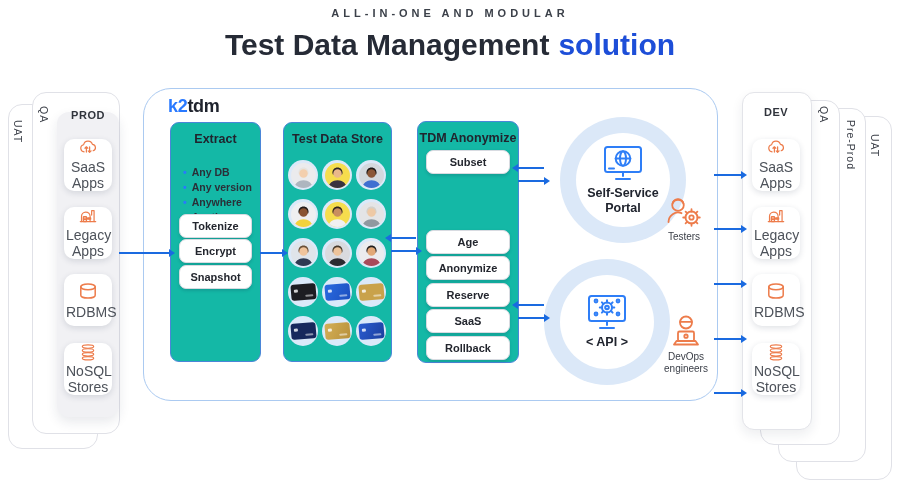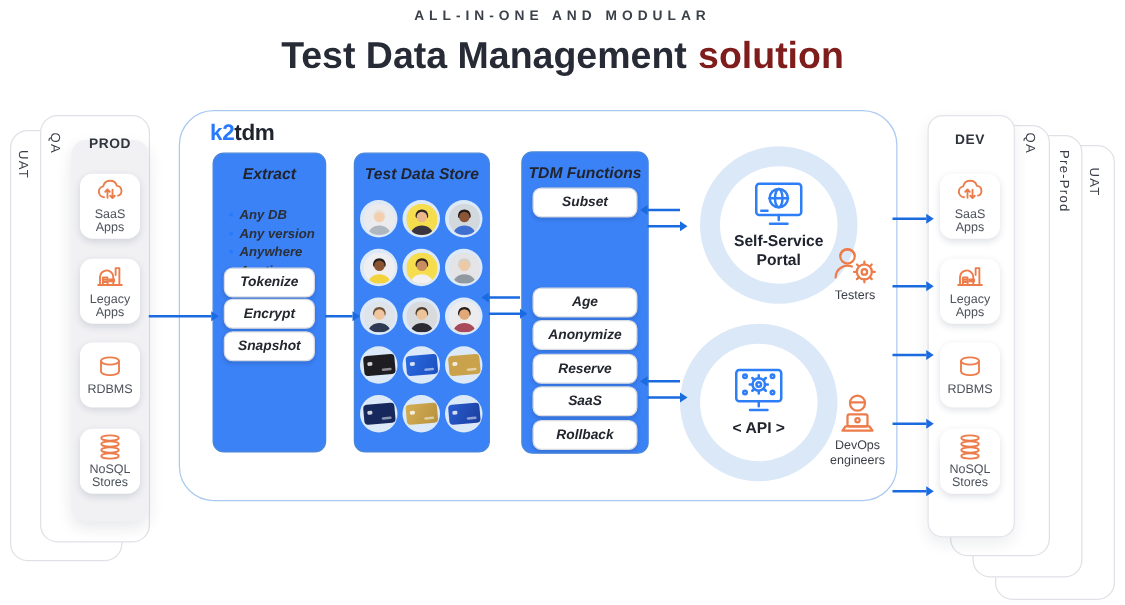--- a/index.html
+++ b/index.html
@@ -3,44 +3,44 @@
 <meta charset="utf-8">
 <style>
   html,body{margin:0;padding:0;background:#fff;}
   .canvas{position:relative;width:900px;height:484px;background:#fff;overflow:hidden;
           font-family:"Liberation Sans",sans-serif;}
   
   .kicker{position:absolute;top:7px;left:0;width:100%;text-align:center;font-size:11px;
           font-weight:700;letter-spacing:4px;color:#3b4049;}
   .title{position:absolute;top:28px;left:0;width:100%;text-align:center;font-size:30px;
          font-weight:800;color:#262b36;}
-  .title .accent{color:#7f1d1d;margin-left:9px;}
+  .title .accent{color:#1d4ed8;margin-left:9px;}
   
   .backcard{position:absolute;background:#fff;border:1.5px solid #e0e1e7;border-radius:14px;}
   .frontcard{position:absolute;border-radius:12px;}
   .card-prod{background:#f1f1f4;box-shadow:0 5px 12px rgba(30,40,70,.10);}
   .card-dev{background:#fff;border:1.5px solid #e3e4e9;box-shadow:0 5px 12px rgba(30,40,70,.08);}
   .envtitle{position:absolute;text-align:center;font-size:11px;font-weight:700;
             letter-spacing:.5px;color:#30343c;z-index:5;}
   .vlabel{position:absolute;writing-mode:vertical-rl;font-size:10.5px;color:#3c4049;
           letter-spacing:1px;font-weight:500;z-index:6;}
   .tile{position:absolute;width:48px;height:52px;background:#fff;border-radius:10px;z-index:5;
         box-shadow:0 2px 6px rgba(30,40,70,.14);display:flex;flex-direction:column;
         align-items:center;justify-content:center;}
-  .tlabel{font-size:10px;color:#4d525a;text-align:center;line-height:1.15;margin-top:2px;
+  .tlabel{font-size:14px;color:#4d525a;text-align:center;line-height:1.15;margin-top:2px;
           width:44px;}
   .oicn{stroke:#ed7c4b;fill:none;stroke-width:1.5;stroke-linecap:round;stroke-linejoin:round;}
   .oicn *{stroke:#ed7c4b;fill:none;}
   
   .mainbox{position:absolute;left:143px;top:88px;width:573px;height:311px;background:#fff;
            border:1.5px solid #abcaf1;border-radius:28px;z-index:2;}
   .logo{position:absolute;left:168px;top:96px;font-size:18px;font-weight:800;z-index:4;
         letter-spacing:-.3px;}
   .logo .lk{color:#2979ff;} .logo .lt{color:#20242e;}
-  .bluebox{position:absolute;background:#3b82f6;border:1.4px solid #4a86d8;border-radius:9px;z-index:4;font-style:italic;}
+  .bluebox{position:absolute;background:#14b8a6;border:1.4px solid #4a86d8;border-radius:9px;z-index:4;}
   .bb-title{position:absolute;top:9px;left:0;width:100%;text-align:center;font-size:12.5px;
             font-weight:700;color:#20242e;}
   .bullets{position:absolute;left:12px;top:42px;}
   .bullet{font-size:10.5px;color:#2a2f38;line-height:15px;font-weight:600;}
   .bullet::before{content:"•";color:#2979ff;margin-right:5px;}
   .pill{position:absolute;left:8px;right:8px;height:22px;background:#fff;border:1px solid #d8dbe1;
         border-radius:7px;box-shadow:0 1.5px 3px rgba(20,30,60,.15);display:flex;align-items:center;
         justify-content:center;font-size:11px;font-weight:600;color:#23262e;}
   
   .tds-grid{position:absolute;left:288px;top:160px;width:98px;display:grid;z-index:5;
@@ -263,21 +263,21 @@
       </div>
     <div class="cell">
         <div class="cc cc5"></div>
       </div>
     <div class="cell">
         <div class="cc cc6"></div>
       </div>
   </div>
 
   <div class="bluebox" style="left:417px;top:121px;width:100px;height:240px">
-    <div class="bb-title">TDM Functions</div>
+    <div class="bb-title">TDM Anonymize</div>
     <div class="pill" style="top:28px">Subset</div>
     <div class="pill" style="top:108px">Age</div>
     <div class="pill" style="top:134px">Anonymize</div>
     <div class="pill" style="top:161px">Reserve</div>
     <div class="pill" style="top:187px">SaaS</div>
     <div class="pill" style="top:214px">Rollback</div>
   </div>
 
   <div class="ring" style="left:560px;top:117px">
     <div class="ring-inner">

